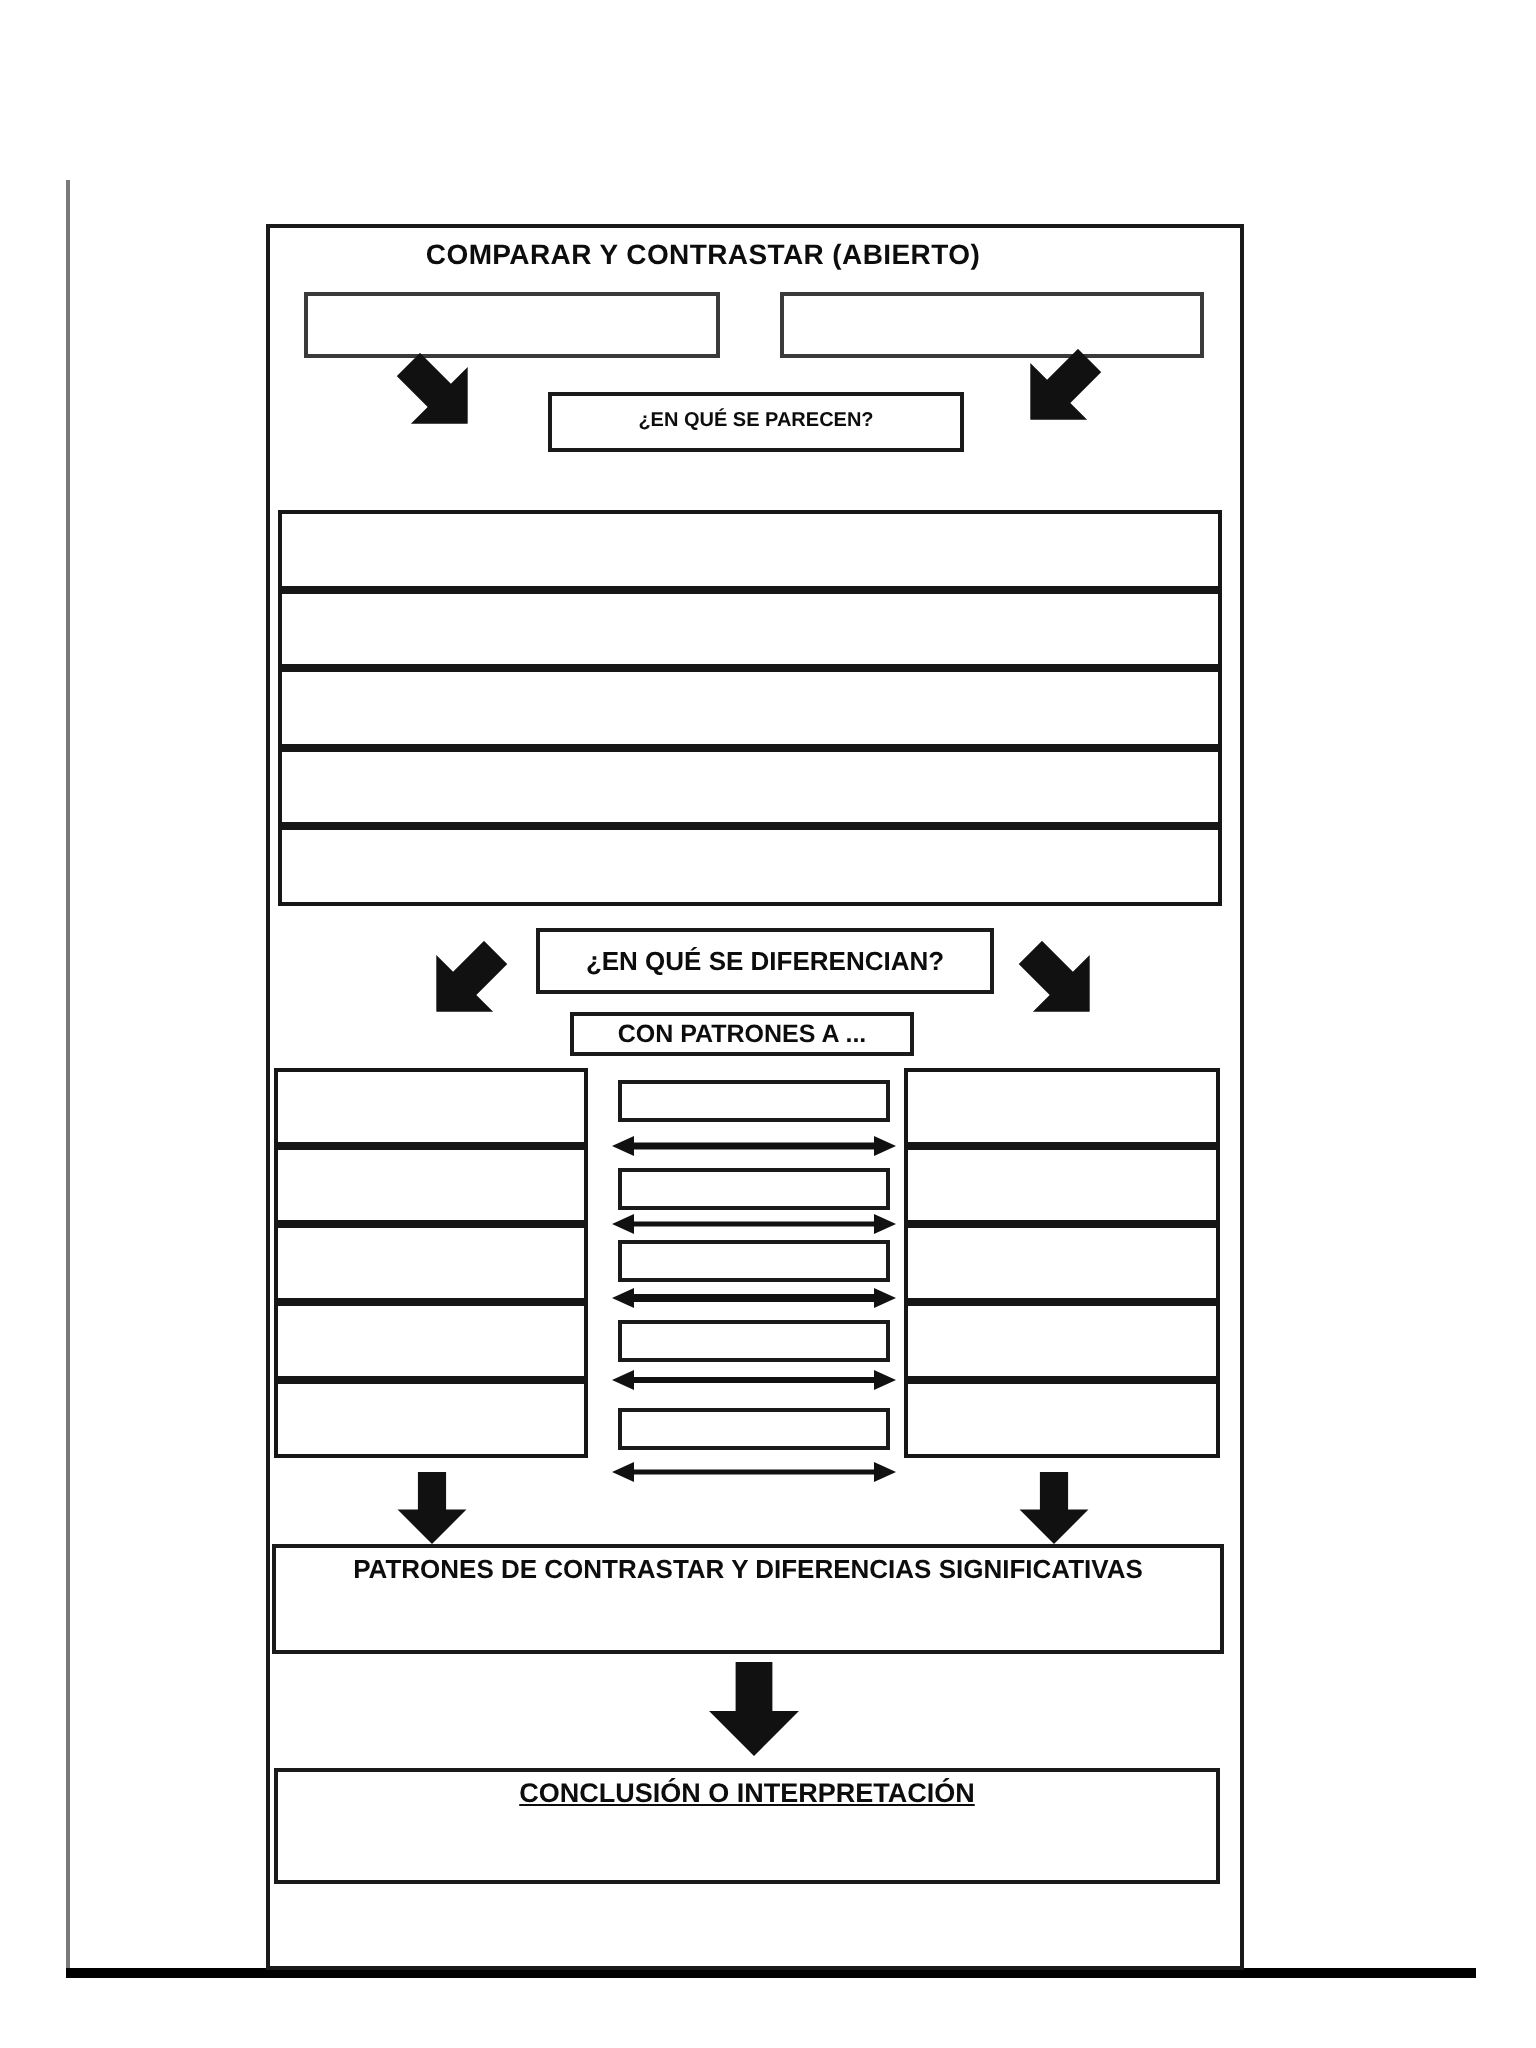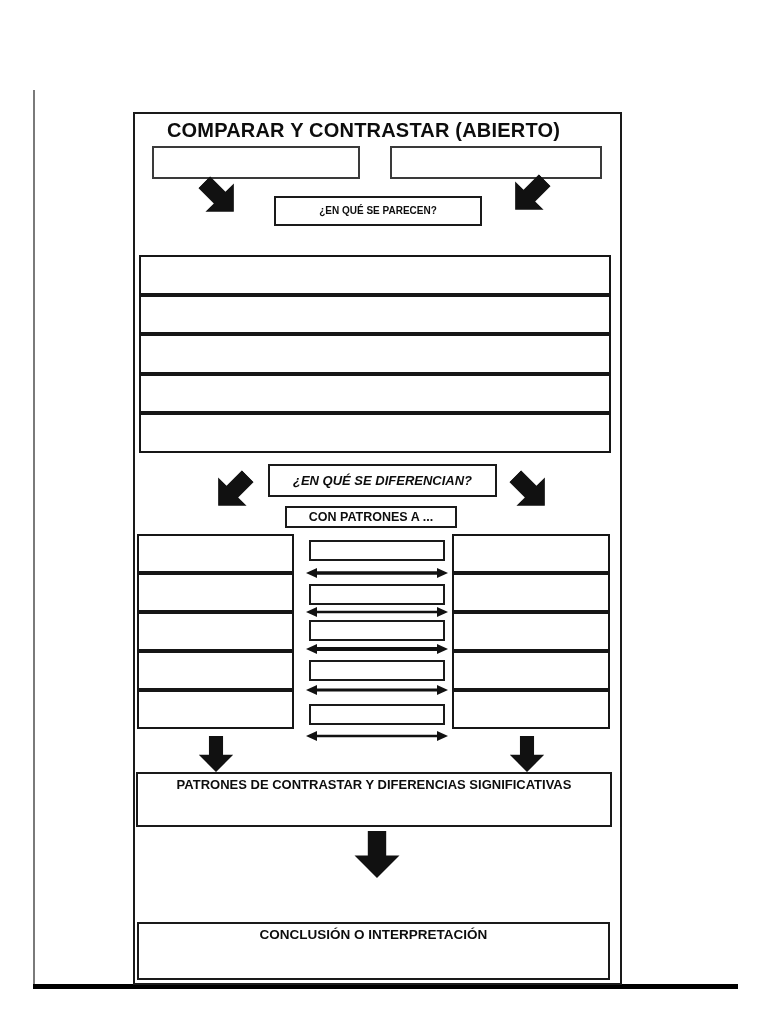--- a/index.html
+++ b/index.html
@@ -17,21 +17,21 @@
   .rotm45{transform:rotate(-45deg);}
 </style>
 </head>
 <body>
 
 <div class="abs" style="left:33px;top:90px;width:2px;height:894px;background:#7a7a7a;"></div>
 <div class="abs" style="left:33px;top:984px;width:705px;height:5px;background:#000;"></div>
 
 <div class="abs bx" style="left:133px;top:112px;width:489px;height:873px;"></div>
 
-<div class="abs lbl" style="left:133px;top:119px;width:437px;font-size:20px;letter-spacing:.2px;margin-left:12px;">COMPARAR Y CONTRASTAR (ABIERTO)</div>
+<div class="abs lbl" style="left:133px;top:119px;width:437px;font-size:14px;letter-spacing:.2px;">COMPARAR Y CONTRASTAR (ABIERTO)</div>
 
 <div class="abs bx" style="left:152px;top:146px;width:208px;height:33px;border-color:#3a3a3a;"></div>
 <div class="abs bx" style="left:390px;top:146px;width:212px;height:33px;border-color:#3a3a3a;"></div>
 
 <div class="abs rotm45" style="left:197px;top:176px;width:44px;height:42px;">
   <svg width="44" height="42" viewBox="0 0 48 46">
       <path d="M15 0 H33 V24 H46 L24 46 L2 24 H15 Z" fill="#111"></path>
     </svg>
 </div>
 <div class="abs rot45" style="left:508px;top:174px;width:44px;height:42px;">
@@ -43,21 +43,21 @@
 <div class="abs bx lbl" style="left:274px;top:196px;width:208px;height:30px;font-size:10px;line-height:26px;">¿EN QUÉ SE PARECEN?</div>
 
 <div class="abs rowset" style="left:139px;top:255px;width:472px;height:198px;">
   <div></div>
   <div></div>
   <div></div>
   <div></div>
   <div></div>
 </div>
 
-<div class="abs bx lbl" style="left:268px;top:464px;width:229px;height:33px;font-size:13px;line-height:29px;font-style:italic;">¿EN QUÉ SE DIFERENCIAN?</div>
+<div class="abs bx lbl" style="left:268px;top:464px;width:229px;height:33px;font-size:13px;line-height:29px;">¿EN QUÉ SE DIFERENCIAN?</div>
 
 <div class="abs rot45" style="left:211px;top:470px;width:44px;height:42px;">
   <svg width="44" height="42" viewBox="0 0 48 46">
       <path d="M15 0 H33 V24 H46 L24 46 L2 24 H15 Z" fill="#111"></path>
     </svg>
 </div>
 <div class="abs rotm45" style="left:508px;top:470px;width:44px;height:42px;">
   <svg width="44" height="42" viewBox="0 0 48 46">
       <path d="M15 0 H33 V24 H46 L24 46 L2 24 H15 Z" fill="#111"></path>
     </svg>
@@ -136,15 +136,15 @@
 <div class="abs bx" style="left:136px;top:772px;width:476px;height:55px;">
   <div class="lbl" style="font-size:13px;padding-top:3px;">PATRONES DE CONTRASTAR Y DIFERENCIAS SIGNIFICATIVAS</div>
 </div>
 
 <div class="abs" style="left:352px;top:831px;">
   <svg width="50" height="47" viewBox="0 0 48 46">
       <path d="M15 0 H33 V24 H46 L24 46 L2 24 H15 Z" fill="#111"></path>
     </svg>
 </div>
 
-<div class="abs bx" style="left:137px;top:922px;width:473px;height:58px;">
+<div class="abs bx" style="left:137px;top:884px;width:473px;height:58px;text-decoration:underline;">
   <div class="lbl" style="font-size:13.5px;padding-top:3px;">CONCLUSIÓN O INTERPRETACIÓN</div>
 </div>
 
 </body></html>

